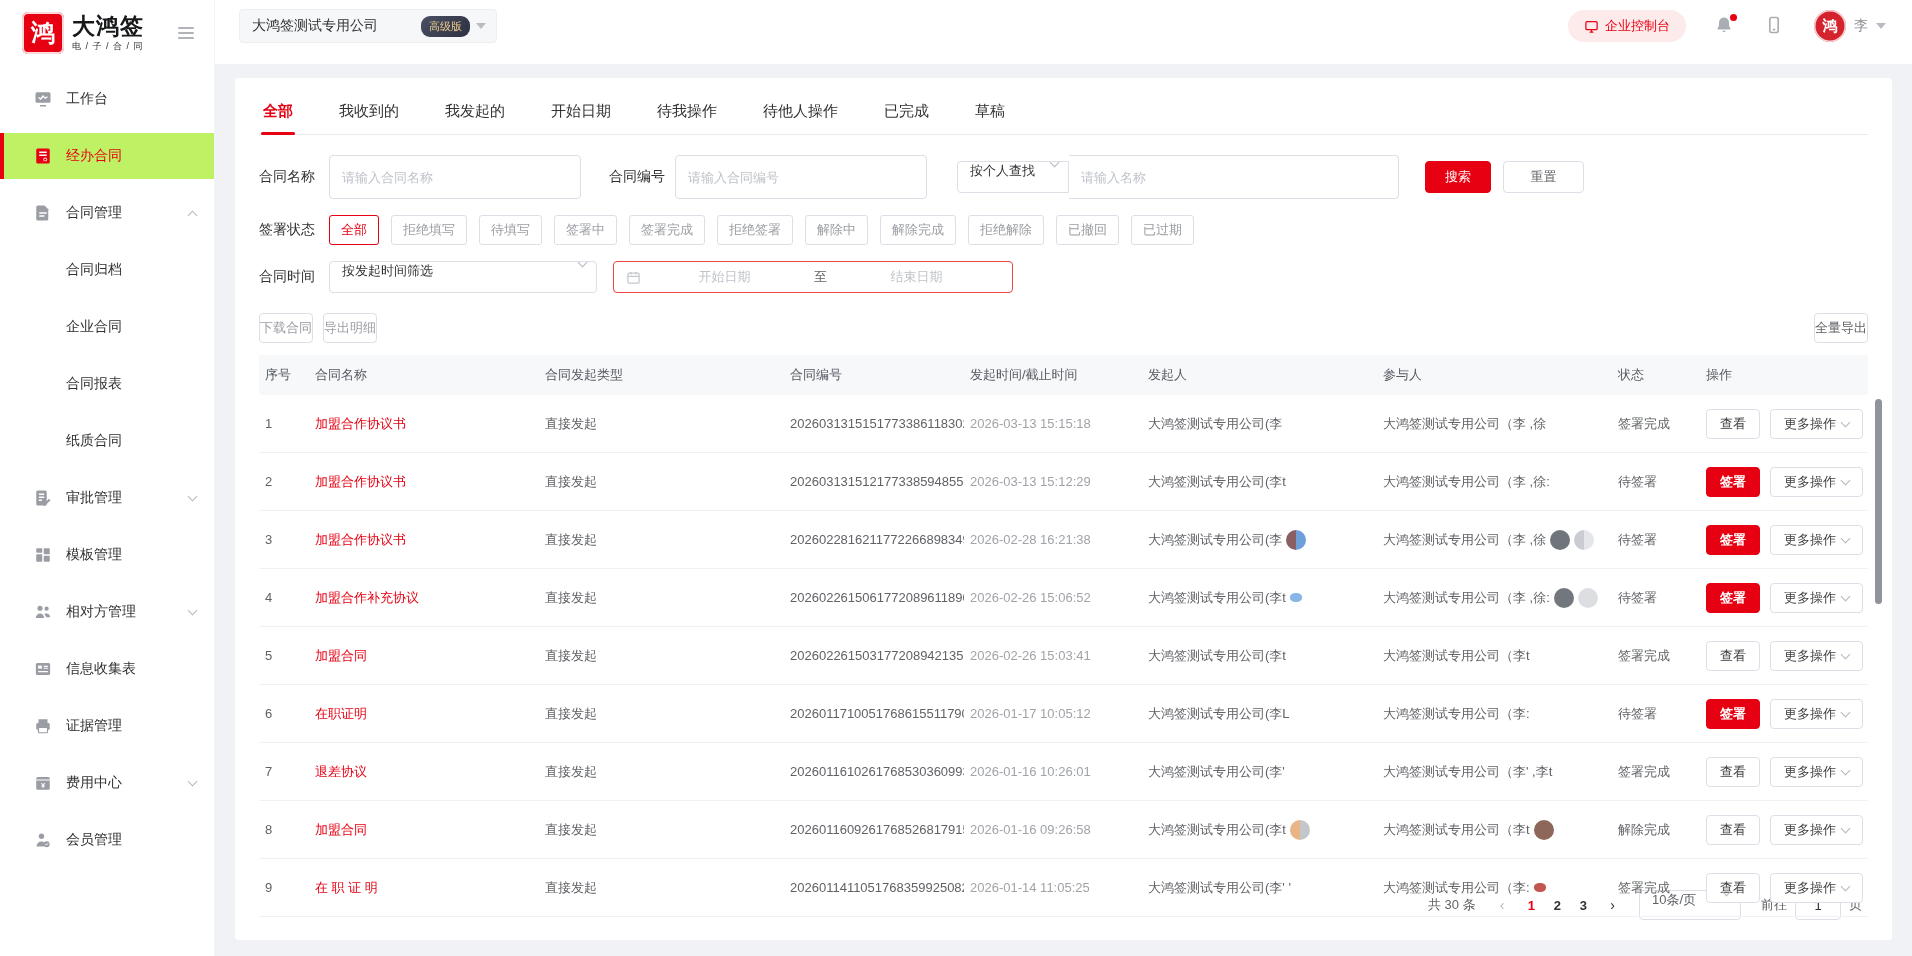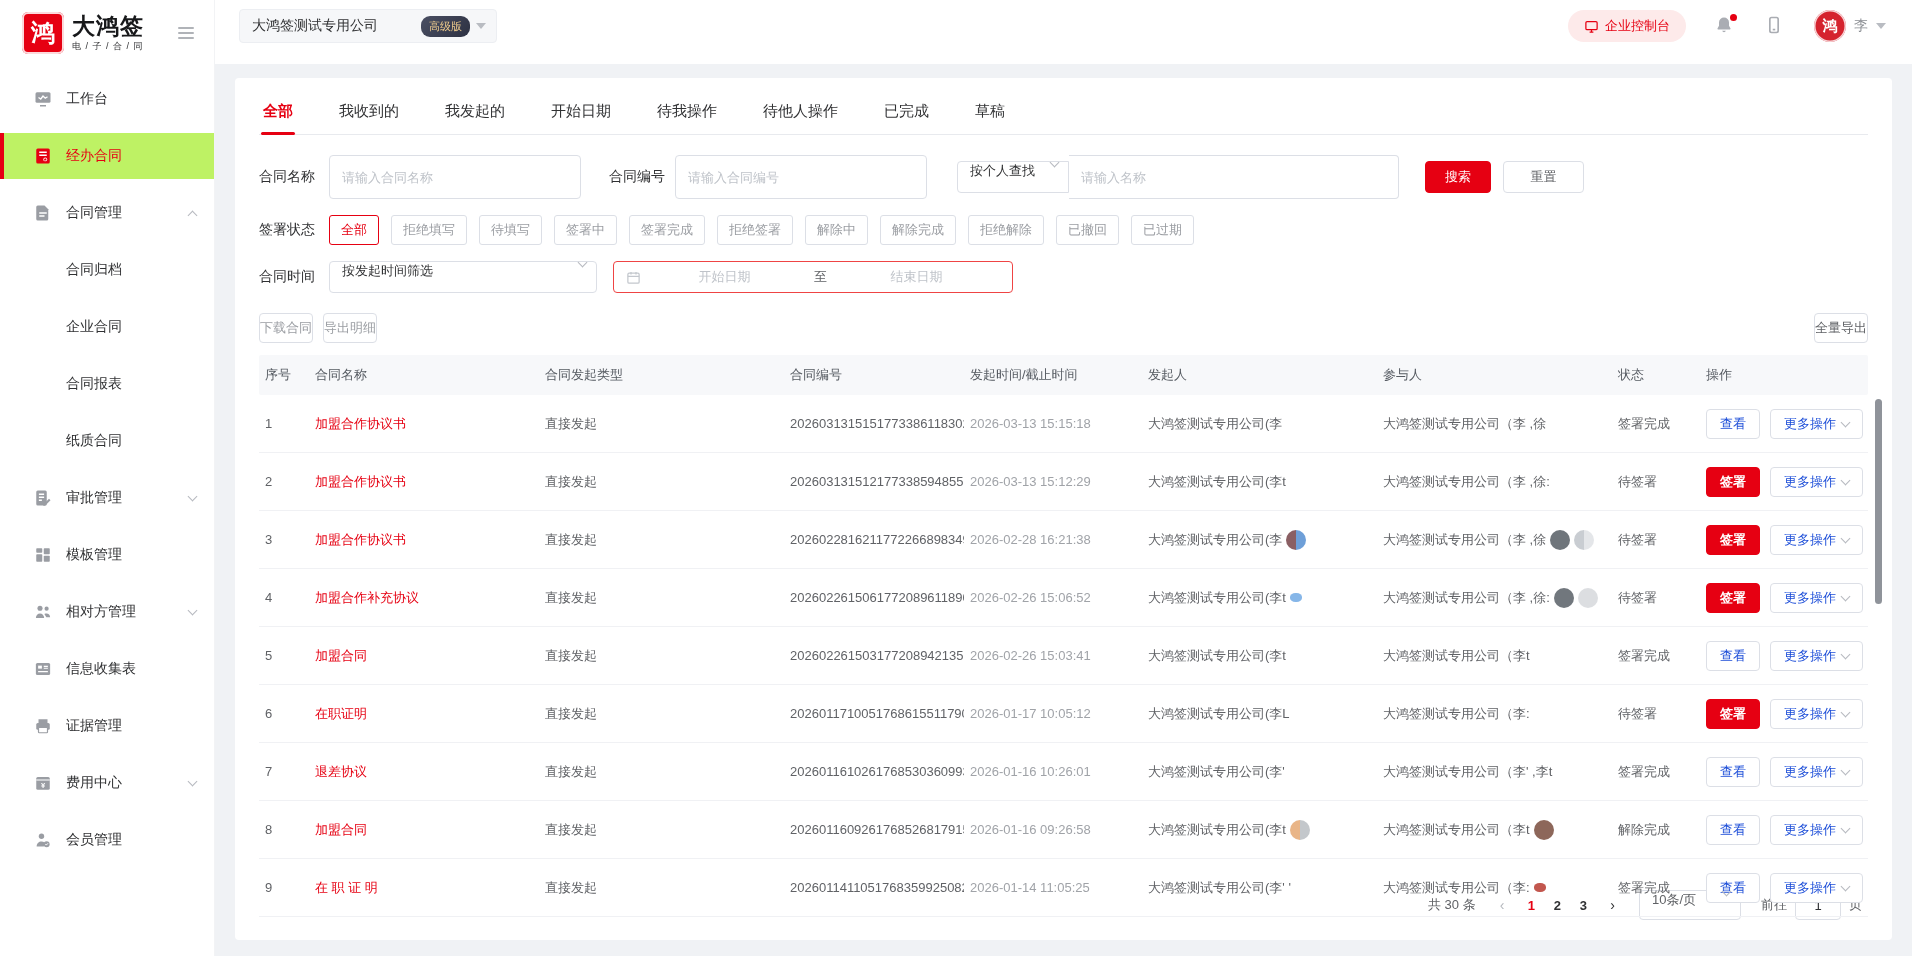--- a/index.html
+++ b/index.html
@@ -88,21 +88,21 @@
   .trow, .thead { display:grid; grid-template-columns:50px 230px 245px 180px 178px 235px 235px 88px 168px; align-items:center; }
   .thead { height:40px; background:#f7f8fa; color:#555a61; font-size:13px; border-radius:2px; }
   .thead > div, .trow > div { padding:0 6px; white-space:nowrap; overflow:hidden; }
   .trow { height:58px; border-bottom:1px solid #f0f1f4; font-size:13px; color:#606266; }
   .c-name a { color:#e60012; text-decoration:none; cursor:pointer; }
   .c-time { color:#a0a3a8; }
   .cell-flex { display:flex; align-items:center; gap:4px; }
   .blob { display:inline-block; width:20px; height:20px; border-radius:50%; filter:blur(.6px); flex:none; }
   .blob.sm { width:12px; height:9px; border-radius:45%; }
   .ops { display:flex; gap:10px; align-items:center; }
-  .op-btn { height:30px; padding:0 13px; border:1px solid #dcdfe6; border-radius:4px; background:#fff; color:#1d4ed8;
+  .op-btn { height:30px; padding:0 13px; border:1px solid #dcdfe6; border-radius:4px; background:#fff; color:#404040;
     font-size:13px; cursor:pointer; font-family:inherit; display:flex; align-items:center; gap:6px; }
   .op-btn.sign { background:#e60012; border-color:#e60012; color:#fff; font-weight:700; }
   .scroll-thumb { position:absolute; right:-14px; top:44px; width:7px; height:205px; background:#8f939a; border-radius:4px; }
 
   
   .pagination { display:flex; align-items:center; justify-content:flex-end; gap:6px; padding:14px 6px 10px; color:#606266; font-size:13px; }
   .pg-total { margin-right:10px; }
   .pg-arrow { border:none; background:none; color:#b4b7bd; font-size:14px; cursor:pointer; padding:0 8px; font-family:inherit; }
   .pg-arrow.next { color:#303133; }
   .pg-num { min-width:26px; height:26px; border:none; background:none; color:#303133; font-weight:700; cursor:pointer; font-size:13px; font-family:inherit; }

